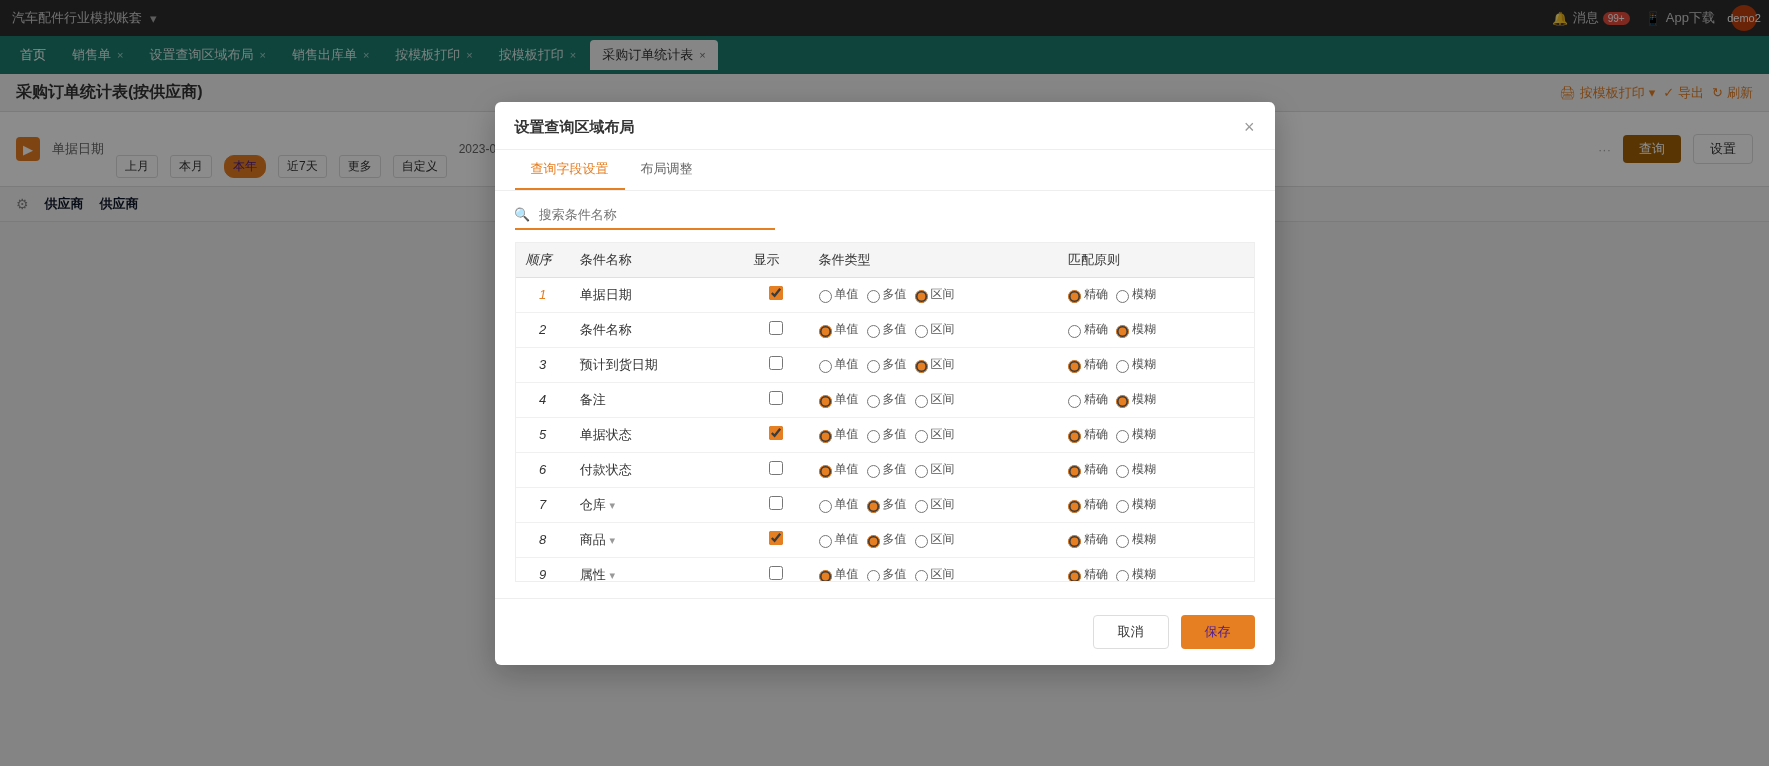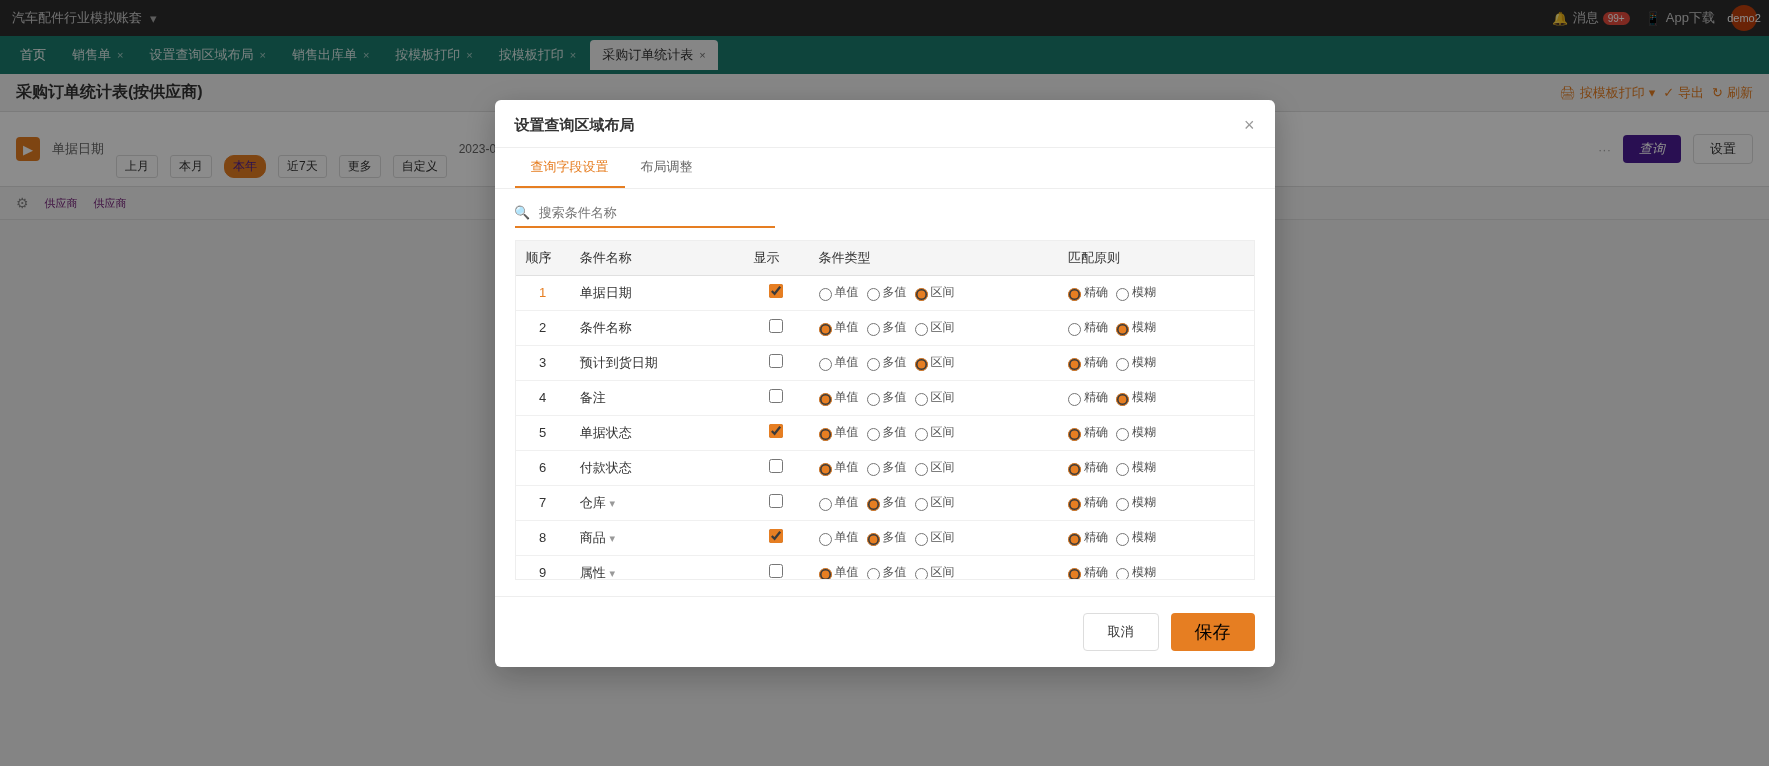--- a/index.html
+++ b/index.html
@@ -78,33 +78,33 @@
       display: flex;
       align-items: center;
       gap: 12px;
       border-bottom: 1px solid #e0e0e0;
     }
     .filter-toggle { width: 24px; height: 24px; background: #e67e22; color: white; display: flex; align-items: center; justify-content: center; border-radius: 4px; cursor: pointer; }
     .filter-label { color: #666; font-size: 13px; }
     .filter-date-btn { padding: 2px 8px; font-size: 12px; border: 1px solid #ddd; border-radius: 3px; cursor: pointer; color: #333; background: white; margin-top: 35px; }
     .filter-date-btn.active { background: #e67e22; color: #4c1d95; border-color: #e67e22; border-radius: 10px; }
     .filter-date-range { font-size: 12px; color: #666; }
-    .btn-query { background: #4c1d95; color: white; border: none; padding: 5px 16px; border-radius: 4px; cursor: pointer; font-size: 13px; font-style: italic; }
+    .btn-query { background: #a16207; color: white; border: none; padding: 5px 16px; border-radius: 4px; cursor: pointer; font-size: 13px; }
     .btn-settings { border: 1px solid #ddd; background: white; padding: 5px 16px; border-radius: 4px; cursor: pointer; font-size: 13px; color: #333; }
 
     
     .table-header {
       background: #f5f5f5;
       display: flex;
       align-items: center;
       padding: 8px 16px;
       gap: 16px;
       border-bottom: 1px solid #e0e0e0;
     }
-    .table-col { color: #701a75; font-size: 11px; font-weight: 400; }
+    .table-col { color: #0f172a; font-size: 13px; font-weight: 700; }
     .gear-icon { color: #888; font-size: 14px; }
 
     
     .main-content {
       background: #f0f0f0;
       min-height: 500px;
       position: relative;
     }
 
     
@@ -215,21 +215,21 @@
 
     
     .radio-group { display: flex; align-items: center; gap: 8px; }
     .radio-item { display: flex; align-items: flex-end; gap: 3px; cursor: pointer; font-size: 12px; color: #555; }
     .radio-item input[type="radio"] { accent-color: #e67e22; cursor: pointer; }
 
     
     input[type="checkbox"] { accent-color: #e67e22; cursor: pointer; width: 14px; height: 14px; }
 
     
-    .col-order { width: 50px; text-align: center; }
+    .col-order { width: 50px; text-align: center; font-style: italic; }
     .col-name { width: 160px; }
     .col-display { width: 60px; text-align: center; }
     .col-type { width: 230px; }
     .col-match { width: 180px; }
 
     td.col-order, th.col-order { text-align: center; }
     td.col-display, th.col-display { text-align: center; }
 
     
     .modal-footer {
@@ -247,22 +247,22 @@
       cursor: pointer;
       font-size: 13px;
       color: #333;
     }
     .btn-save {
       padding: 7px 24px;
       background: #e67e22;
       border: none;
       border-radius: 4px;
       cursor: pointer;
-      font-size: 18px;
-      color: #000000;
+      font-size: 13px;
+      color: #4c1d95;
     }
 
     
     .modal-table-wrap::-webkit-scrollbar { width: 6px; }
     .modal-table-wrap::-webkit-scrollbar-track { background: #f0f0f0; }
     .modal-table-wrap::-webkit-scrollbar-thumb { background: #ccc; border-radius: 3px; }
   </style>
 </head>
 <body>
 

